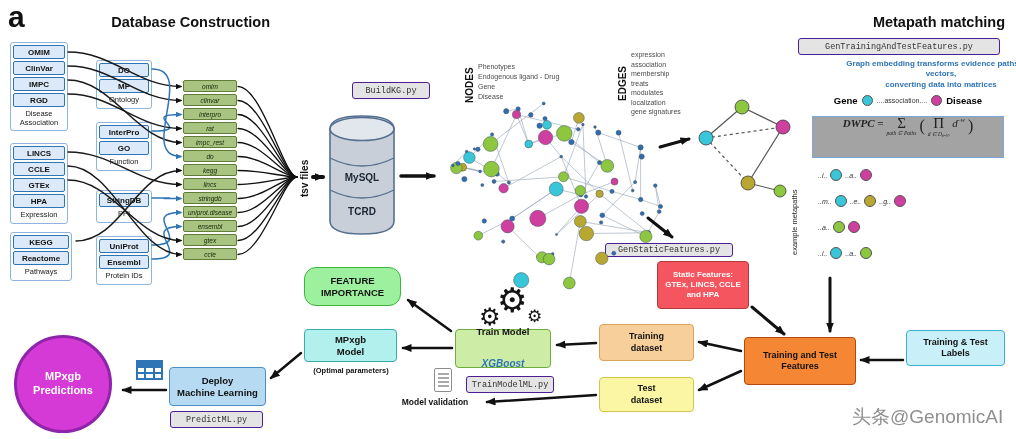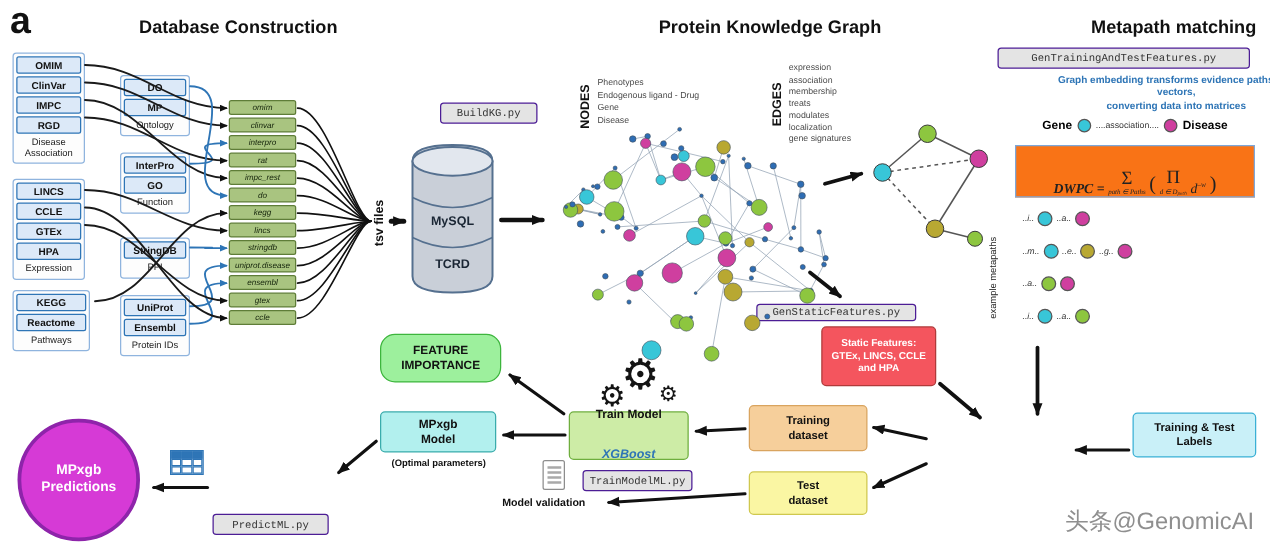--- a/index.html
+++ b/index.html
@@ -16,21 +16,21 @@
   .db-item{border:1.2px solid #2e75b6;background:#dce9f8;border-radius:2px;font-size:8px;font-weight:bold;color:#111;text-align:center;padding:1.5px 0}
   .db-label{font-size:7.5px;color:#222;text-align:center;line-height:1.15;padding:1px 0}
   .stack-item{position:absolute;width:54px;height:12px;background:#a9c480;border:1px solid #5f7d38;border-radius:2px;font-size:6.5px;font-style:italic;display:flex;align-items:center;justify-content:center;color:#14230a;z-index:2}
   .script-box{position:absolute;background:#e4e4e4;border:1px solid #4c1d95;border-radius:3px;font-family:"Liberation Mono",monospace;font-size:8.5px;color:#333;display:flex;align-items:center;justify-content:center;z-index:2}
   .flow-box{position:absolute;border-radius:4px;display:flex;flex-direction:column;align-items:center;justify-content:center;text-align:center;font-weight:bold;color:#111;border:1.6px solid #888;z-index:2;font-size:9px;line-height:1.25}
   .type-list{position:absolute;font-size:7px;color:#4a4a4a;line-height:10px;z-index:2}
   .mp-row{display:flex;align-items:center;gap:3px;height:22px;margin-bottom:4px}
   .mp-dot{width:12px;height:12px;border-radius:50%;border:1px solid #555;flex:none}
   .mp-text{font-size:7px;color:#333;font-style:italic}
   .gdot{width:11px;height:11px;border-radius:50%;border:1px solid #555;display:inline-block;flex:none}
-  .f-wrap{position:absolute;display:flex;align-items:flex-end;justify-content:center;gap:3px;font-family:"Liberation Serif",serif;font-style:italic;color:#222;border:1px solid #7da7d9;background:#f97316;z-index:2}
+  .f-wrap{position:absolute;display:flex;align-items:flex-start;justify-content:center;gap:3px;font-family:"Liberation Serif",serif;font-style:italic;color:#222;border:1px solid #7da7d9;background:#a3a3a3;z-index:2}
   .f-lhs{font-weight:bold;font-size:11px}
   .f-big{display:inline-flex;flex-direction:column;align-items:center}
   .f-sym{font-size:15px;line-height:.85;font-style:normal}
   .f-sub{font-size:5.5px}
   .f-paren{font-size:16px;font-style:normal}
   .f-term{font-size:11px}
   .f-term sup{font-size:6px}
   .doc-icon{position:absolute;width:18px;height:24px;background:#fff;border:1.5px solid #8d8d8d;border-radius:2px;z-index:2;display:flex;flex-direction:column;gap:2.5px;padding:4px 2.5px}
   .doc-icon i{display:block;height:1.5px;background:#a9a9a9}
   .table-icon{position:absolute;width:27px;height:20px;display:grid;grid-template-columns:1fr 1fr 1fr;grid-template-rows:1fr 1fr 1fr;border:1px solid #2e75b6;background:#fff;z-index:2}
@@ -244,21 +244,20 @@
       <path d="M596,395 L487,402" stroke-width="2.5" marker-end="url(#ah)"></path>
       <path d="M452,348 L403,348" stroke-width="2.5" marker-end="url(#ah)"></path>
       <path d="M451,331 L408,300" stroke-width="2.5" marker-end="url(#ah)"></path>
       <path d="M301,353 L271,378" stroke-width="2.5" marker-end="url(#ah)"></path>
       <path d="M166,390 L123,390" stroke-width="2.5" marker-end="url(#ah)"></path>
     </g>
   </svg>
 
   <div id="panel-a">a</div>
   <div class="hdr" style="left:40px;top:14px;width:230px">Database Construction</div>
-  <div class="hdr" style="left:455px;top:14px;width:250px">Protein Knowledge Graph</div>
   <div class="hdr" style="left:795px;top:14px;width:210px">Metapath matching</div>
 
   <div class="abs vtext layer" style="left:297px;top:149px;height:58px;width:14px;font-weight:bold;font-size:10px;color:#111">tsv files</div>
 
   <div class="abs layer" style="left:326px;top:112px;width:72px;height:126px">
     <svg width="72" height="126">
       <path d="M4,17 Q4,4 36,4 Q68,4 68,17 L68,109 Q68,122 36,122 Q4,122 4,109 Z" fill="#c9cfd8" stroke="#55708f" stroke-width="1.6"></path>
       <ellipse cx="36" cy="17" rx="32" ry="11.5" fill="#e2e7ee" stroke="#55708f" stroke-width="1.6"></ellipse>
       <path d="M4,46 Q36,62 68,46" fill="none" stroke="#55708f" stroke-width="1.3"></path>
       <path d="M4,78 Q36,94 68,78" fill="none" stroke="#55708f" stroke-width="1.3"></path>
@@ -344,20 +343,22 @@
         <span class="mp-text">..i..</span>
         <span class="mp-dot" style="background: rgb(56, 198, 216);"></span>
         <span class="mp-text">..a..</span>
         <span class="mp-dot" style="background: rgb(141, 198, 63);"></span>
       </div>
     </div>
 
 
   <div class="flow-box pre" style="left: 906px; top: 330px; width: 99px; height: 36px; background: rgb(201, 240, 248); border-color: rgb(58, 176, 213);">Training &amp; Test
 Labels</div>
+  <div class="flow-box pre" style="left: 744px; top: 337px; width: 112px; height: 48px; background: rgb(245, 134, 52); border-color: rgb(180, 73, 15);">Training and Test
+Features</div>
   <div class="flow-box pre" style="left: 599px; top: 324px; width: 95px; height: 37px; background: rgb(246, 207, 155); border-color: rgb(217, 164, 95);">Training
 dataset</div>
   <div class="flow-box pre" style="left: 599px; top: 377px; width: 95px; height: 35px; background: rgb(250, 246, 163); border-color: rgb(207, 200, 78);">Test
 dataset</div>
 
   <div class="flow-box" style="left: 455px; top: 329px; width: 96px; height: 39px; background: rgb(205, 236, 166); border-color: rgb(111, 174, 62);">
     <span style="font-size:9.5px">Train Model</span>
     <span style="font-size: 10px; font-style: italic; color: rgb(46, 117, 182); margin-top: 20px;">XGBoost</span>
   </div>
 
@@ -374,20 +375,22 @@
     </div>
   <div class="abs layer" style="left:390px;top:397px;width:90px;text-align:center;font-weight:bold;font-size:8.5px;color:#111">Model validation</div>
 
   <div class="flow-box pre" style="left: 304px; top: 329px; width: 93px; height: 33px; font-size: 9.5px; background: rgb(178, 240, 238); border-color: rgb(58, 172, 172);">MPxgb
 Model</div>
   <div class="abs layer" style="left:296px;top:366px;width:110px;text-align:center;font-weight:bold;font-size:7.5px;color:#111">(Optimal parameters)</div>
 
   <div class="flow-box pre" style="left: 304px; top: 267px; width: 97px; height: 39px; font-size: 9.5px; background: rgb(157, 240, 157); border-color: rgb(61, 181, 61); border-radius: 12px;">FEATURE
 IMPORTANCE</div>
 
+  <div class="flow-box pre" style="left: 169px; top: 367px; width: 97px; height: 39px; font-size: 9.5px; background: rgb(181, 218, 242); border-color: rgb(74, 144, 200);">Deploy
+Machine Learning</div>
   <div class="table-icon" style="left:136px;top:360px">
       <i class="h"></i>
       <i class="h"></i>
       <i class="h"></i>
       <i></i>
       <i></i>
       <i></i>
       <i></i>
       <i></i>
       <i></i>

